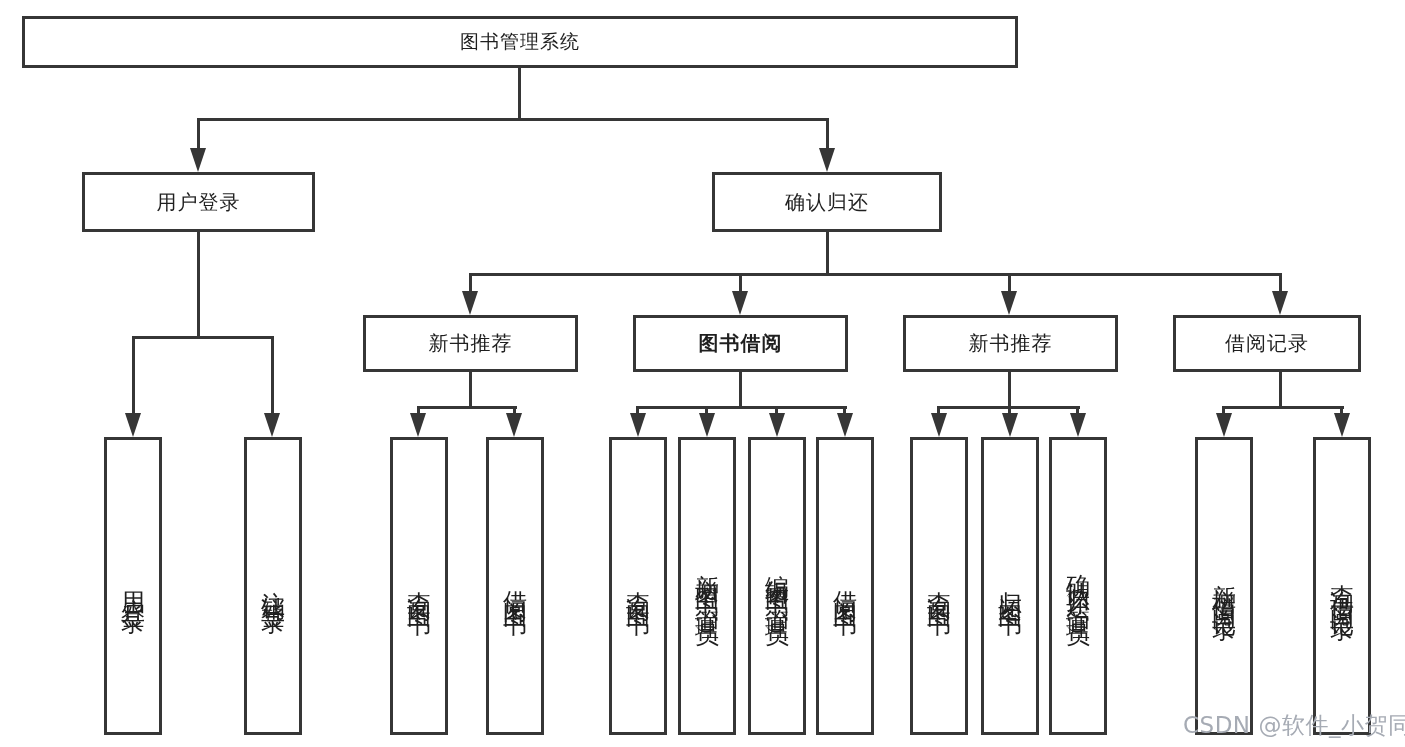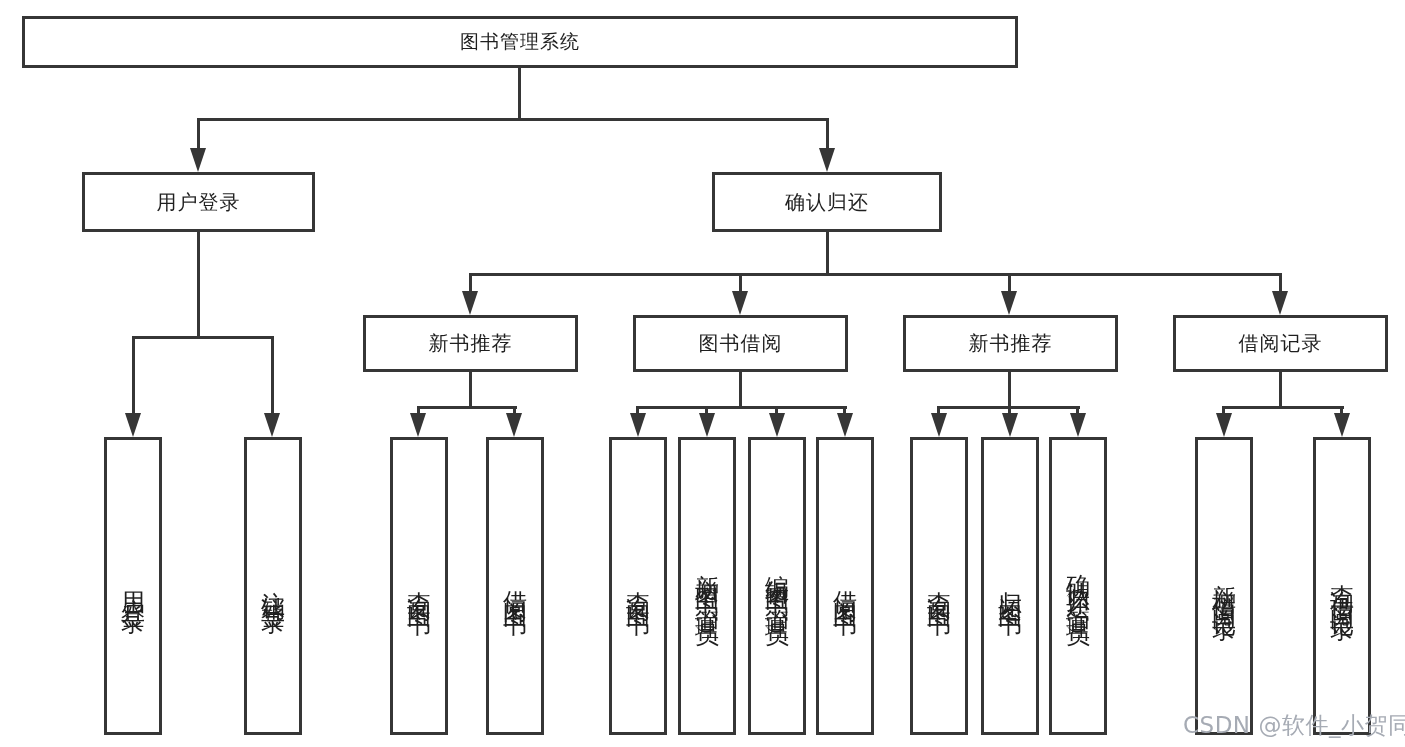--- a/index.html
+++ b/index.html
@@ -93,27 +93,27 @@
   <div class="vl" style="left:739px;top:273px;height:20px;"></div>
   <div class="ar" style="left:732px;top:291px;"></div>
   <div class="vl" style="left:1008px;top:273px;height:20px;"></div>
   <div class="ar" style="left:1001px;top:291px;"></div>
   <div class="vl" style="left:1279px;top:273px;height:20px;"></div>
   <div class="ar" style="left:1272px;top:291px;"></div>
 
   <div class="box h" style="left:363px;top:315px;width:215px;height:57px;">
     <span>新书推荐</span>
   </div>
-  <div class="box h" style="left:633px;top:315px;width:215px;height:57px;">
+  <div class="box h" style="left:633px;top:315px;width:215px;height:57px;font-weight:bold;">
     <span>图书借阅</span>
   </div>
   <div class="box h" style="left:903px;top:315px;width:215px;height:57px;">
     <span>新书推荐</span>
   </div>
-  <div class="box h" style="left:1173px;top:315px;width:215px;height:57px;">
+  <div class="box h" style="left:1173px;top:315px;width:188px;height:57px;">
     <span>借阅记录</span>
   </div>
 
   <div class="vl" style="left:469px;top:372px;height:37px;"></div>
   <div class="hl" style="left:417px;top:406px;width:100px;"></div>
   <div class="vl" style="left:417px;top:406px;height:10px;"></div>
   <div class="ar" style="left:410px;top:413px;"></div>
   <div class="vl" style="left:513px;top:406px;height:10px;"></div>
   <div class="ar" style="left:506px;top:413px;"></div>
 

